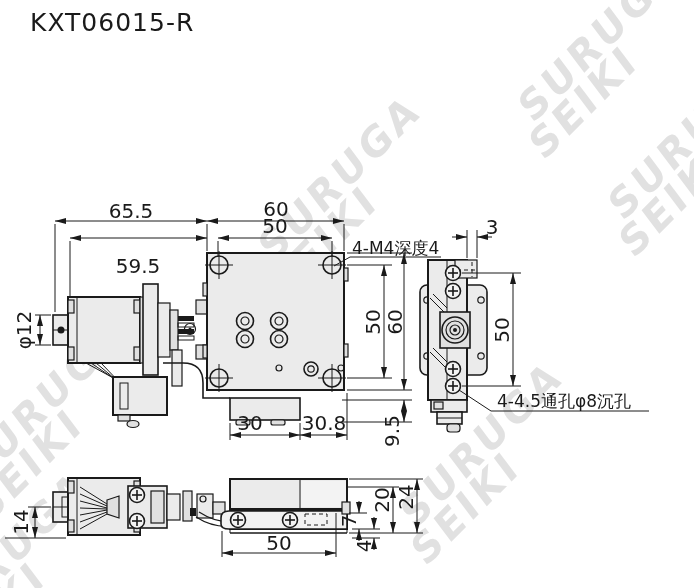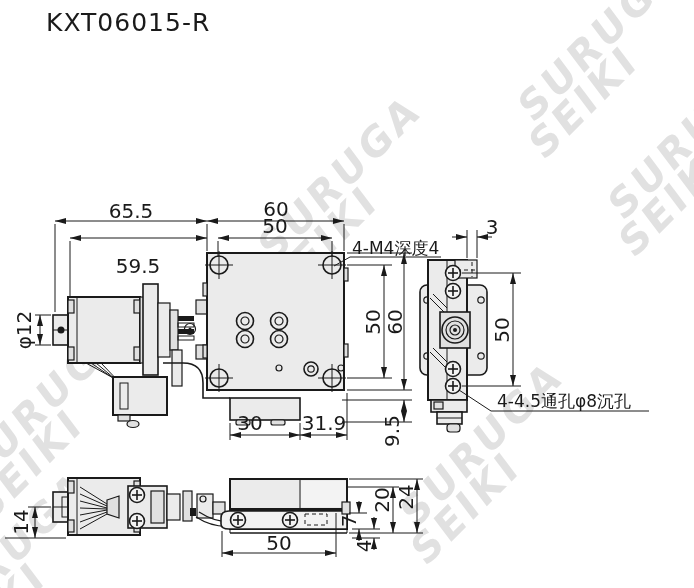--- a/index.html
+++ b/index.html
@@ -4,21 +4,21 @@
 <style>
   html,body{margin:0;padding:0;background:#fff;}
   #canvas{position:relative;width:694px;height:588px;background:#fff;overflow:hidden;
           font-family:"DejaVu Sans", sans-serif;color:var(--line);}
   
   .wm{position:absolute;transform:translate(-50%,-50%) rotate(-45deg) skewX(-8deg);
       font-weight:800;font-size:40px;line-height:0.84;letter-spacing:4px;
       color:var(--watermark);white-space:nowrap;z-index:0;user-select:none;}
   .wm .l2{display:block;margin-left:-14px;}
   
-  .title{position:absolute;left:30px;top:8px;font-size:25px;letter-spacing:1px;z-index:3;margin-left:16px;}
+  .title{position:absolute;left:30px;top:8px;font-size:25px;letter-spacing:1px;z-index:3;}
   
   svg.draw{position:absolute;left:0;top:0;z-index:2;}
   .s1{stroke:var(--line);stroke-width:1;fill:none;}
   .s12{stroke:var(--line);stroke-width:1.2;}
   .s15{stroke:var(--line);stroke-width:1.6;}
   .s2{stroke:var(--line);stroke-width:2;}
   .fA{fill:var(--fill_light);}
   .fB{fill:var(--fill_mid);}
   .fC{fill:#f1f1f1;}
   .fn{fill:none;}
@@ -284,21 +284,21 @@
 
   <div class="dim" style="left:131px;top:211px;text-align:center;">65.5</div>
   <div class="dim" style="left:276px;top:209px;">60</div>
   <div class="dim" style="left:138px;top:226px;margin-top:40px;">59.5</div>
   <div class="dim" style="left:275px;top:226px;">50</div>
   <div class="dim rot" style="left:24px;top:330px;">φ12</div>
   <div class="dim rot" style="left:373px;top:322px;">50</div>
   <div class="dim rot" style="left:395px;top:322px;">60</div>
   <div class="dim rot" style="left:392px;top:431px;">9.5</div>
   <div class="dim" style="left:250px;top:423px;">30</div>
-  <div class="dim" style="left:324px;top:423px;">31.9</div>
+  <div class="dim" style="left:324px;top:423px;">30.8</div>
 
   <div class="dim" style="left:492px;top:227px;">3</div>
   <div class="dim rot" style="left:502px;top:330px;">50</div>
 
   <div class="note" style="left:352px;top:248px;text-align:right;">4-M4深度4</div>
   <div class="note" style="left:497px;top:401px;">4-4.5通孔φ8沉孔</div>
 
   <div class="dim rot" style="left:21px;top:522px;">14</div>
   <div class="dim" style="left:279px;top:543px;">50</div>
   <div class="dim rot" style="left:364px;top:546px;">4</div>

